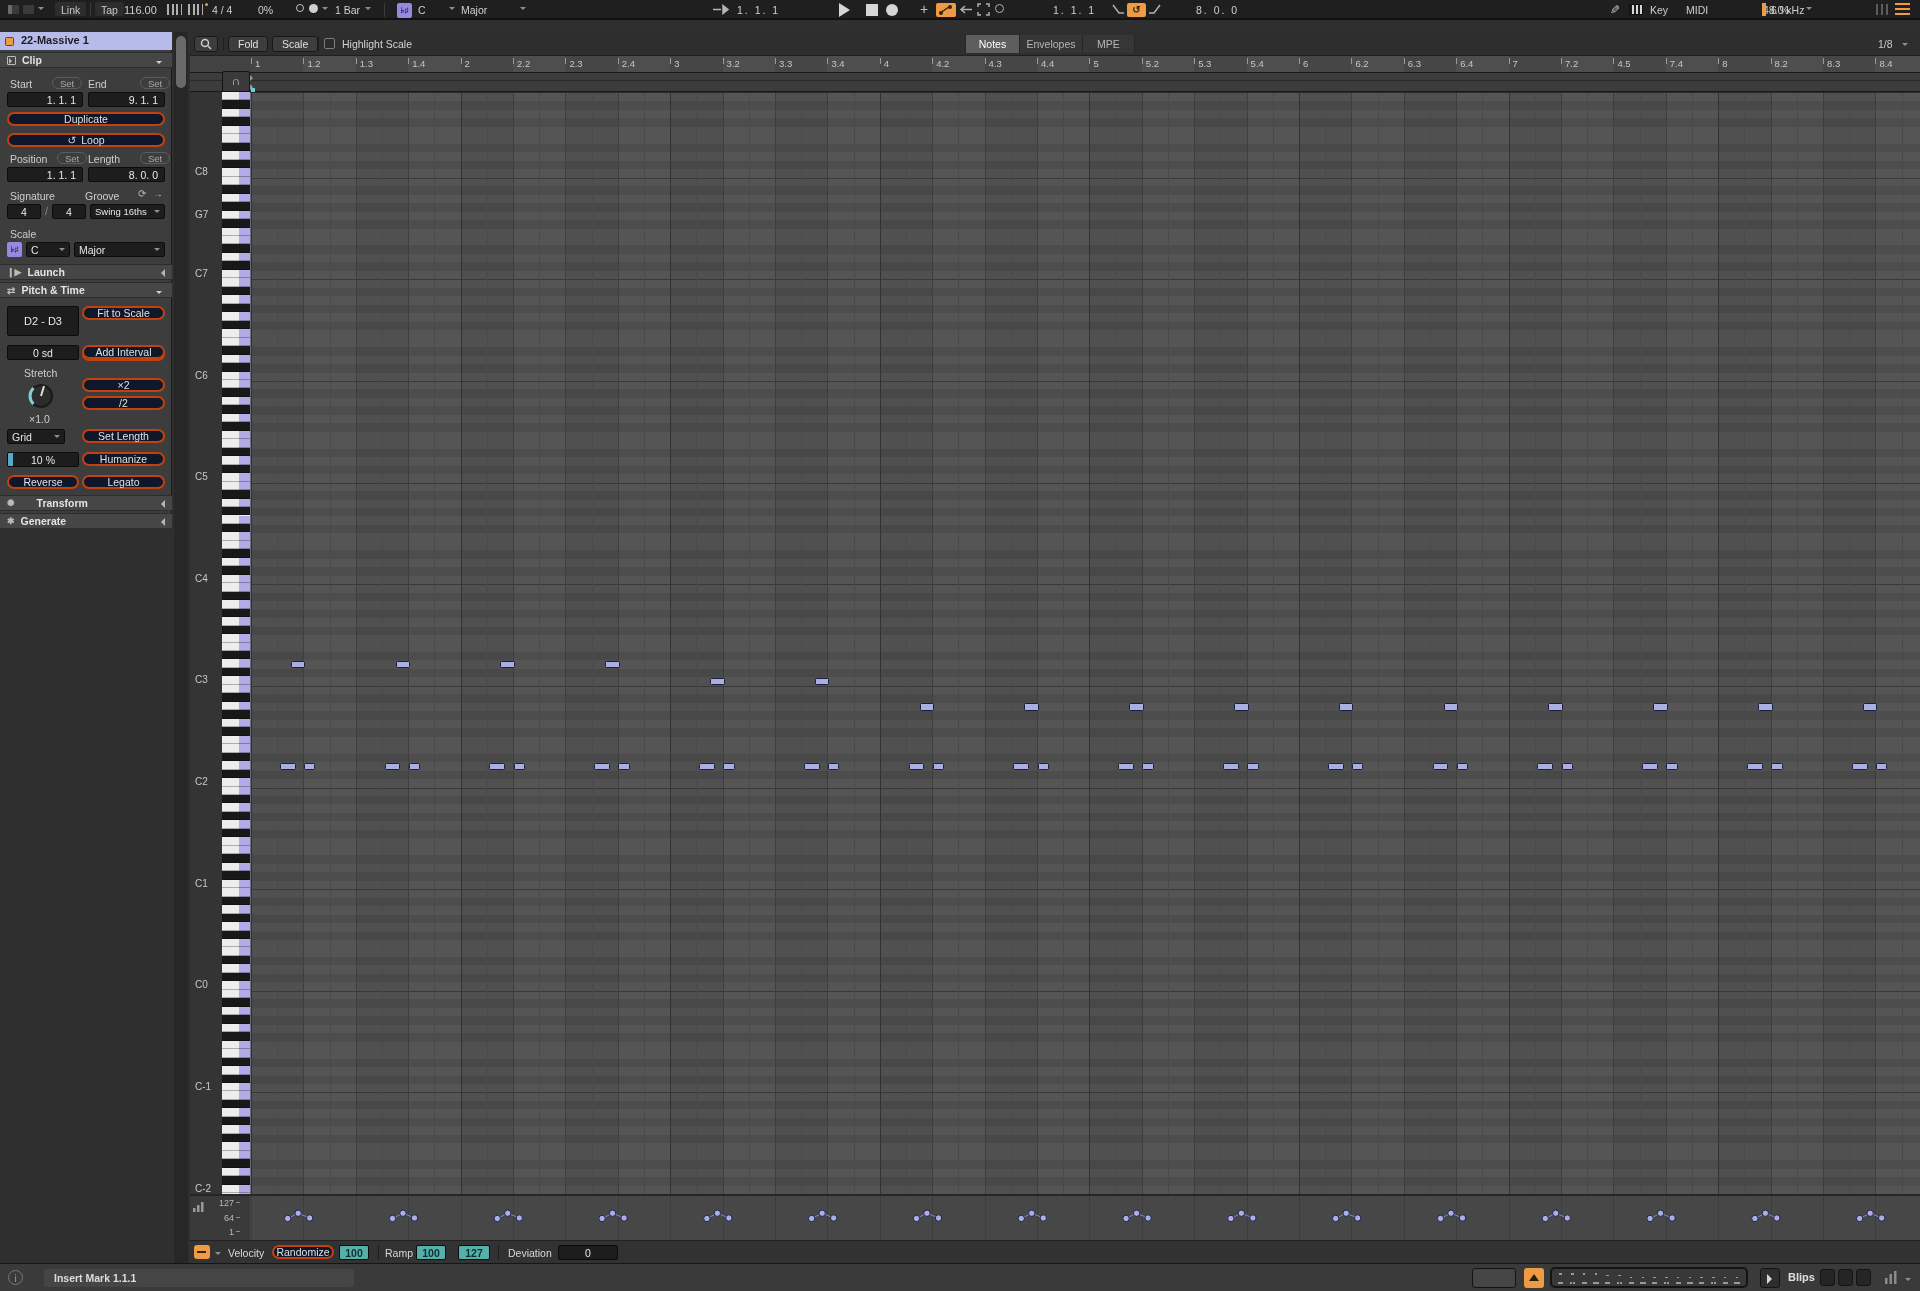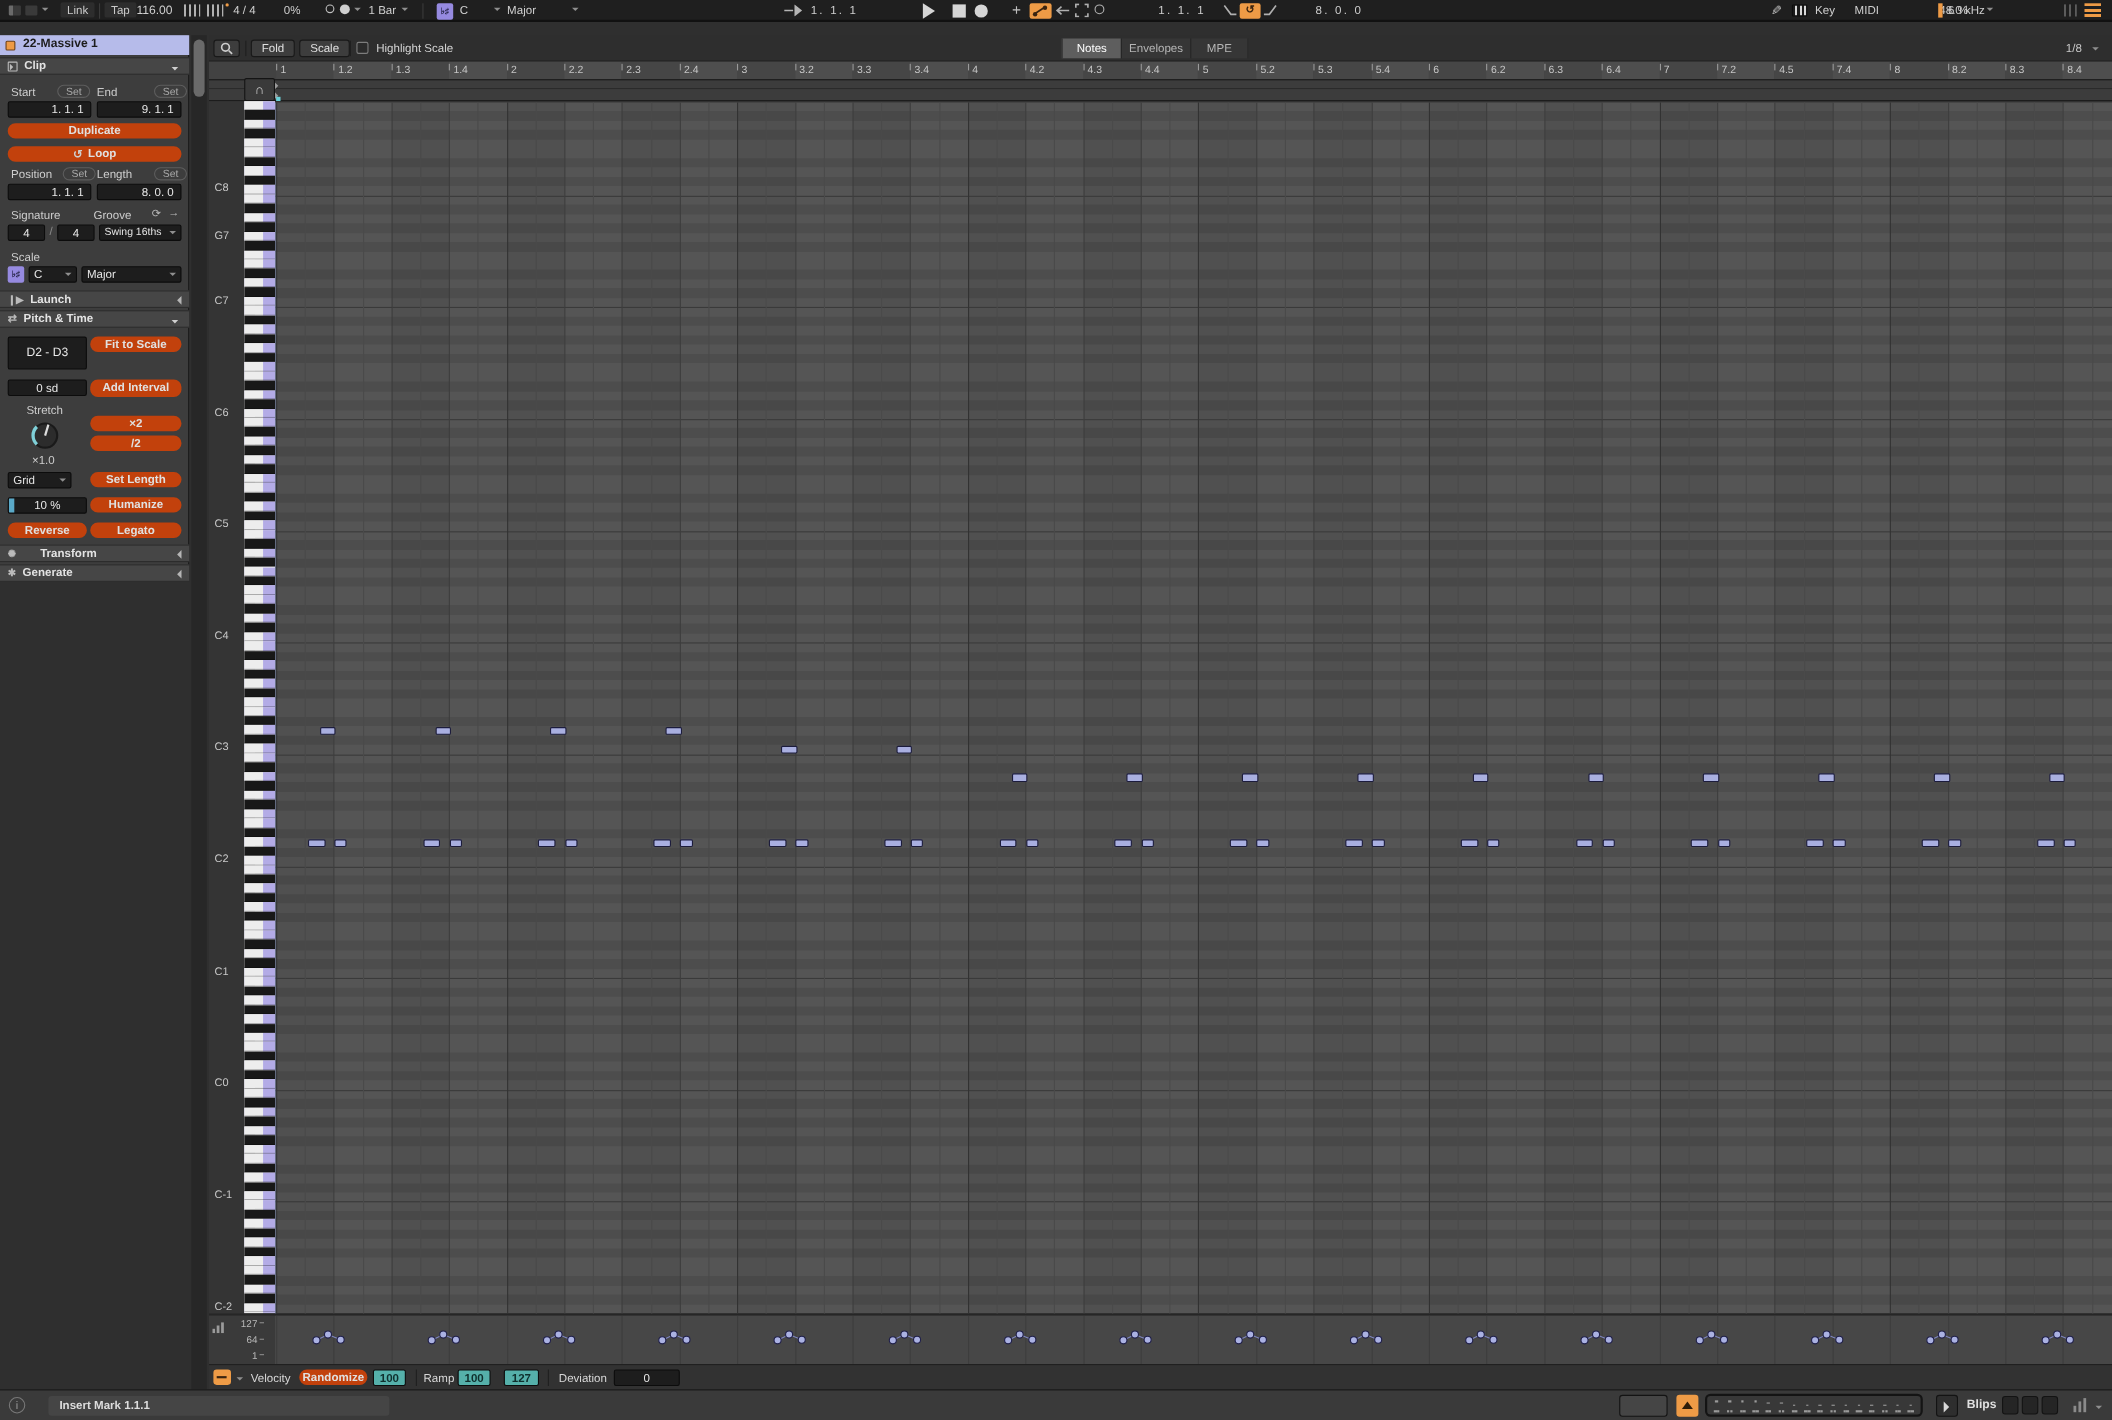--- a/index.html
+++ b/index.html
@@ -21,22 +21,22 @@
   .panel{left:0;top:32px;width:172px;height:497px;background:#3d3d3d;border-right:1px solid #1a1a1a;}
   .ptitle{left:0;top:0;width:172px;height:18px;background:#b6bbea;color:#1c1c1c;font-weight:bold;font-size:11px;}
   .phdr{left:0;width:172px;height:16px;background:#464646;border-top:1px solid #2c2c2c;border-bottom:1px solid #2c2c2c;
         color:#e3e3e3;font-weight:bold;font-size:10.5px;display:flex;align-items:center;}
   .plabel{color:#cdcdcd;font-size:10.5px;}
   .field{background:#1d1d1d;border:1px solid #0c0c0c;border-radius:2px;color:#e8e8e8;
          display:flex;align-items:center;justify-content:flex-end;padding-right:6px;height:15px;}
   .fieldc{justify-content:center;padding-right:0;}
   .dd{background:#1d1d1d;border:1px solid #0c0c0c;border-radius:2px;color:#e4e4e4;
       display:flex;align-items:center;padding:0 4px;height:15px;justify-content:space-between;}
-  .pill{background:#b91c1c;border:7px solid #c2410c;border-radius:8px;color:#e0e0e0;
-        display:flex;align-items:center;justify-content:center;height:14px;font-size:10.5px;font-weight:bold;}
+  .pill{background:#0f172a;border:2px solid #c2410c;border-radius:8px;color:#e0e0e0;
+        display:flex;align-items:center;justify-content:center;height:14px;font-size:10.5px;}
   .setb{background:transparent;border:1px solid #5d5d5d;border-radius:7px;color:#a8a8a8;
         font-size:9.5px;height:12px;display:flex;align-items:center;justify-content:center;padding:0 7px;}
   
   .ehbtn{background:#3d3d3d;border:1px solid #191919;border-radius:3px;color:#e0e0e0;height:16px;
          display:flex;align-items:center;justify-content:center;padding:0 9px;}
   .tab{height:18px;display:flex;align-items:center;justify-content:center;color:#b5b5b5;background:#363636;border-left:1px solid #262626;}
   .tab.active{background:#5e5e5e;color:#ffffff;}
   .note{position:absolute;background:#a9afe0;border:1px solid #1c1c3c;border-radius:1.5px;z-index:6;}
   .teal{background:#55b0aa;border:1px solid #0c0c0c;border-radius:2px;color:#10302e;font-weight:bold;
         display:flex;align-items:center;justify-content:center;height:15px;}

